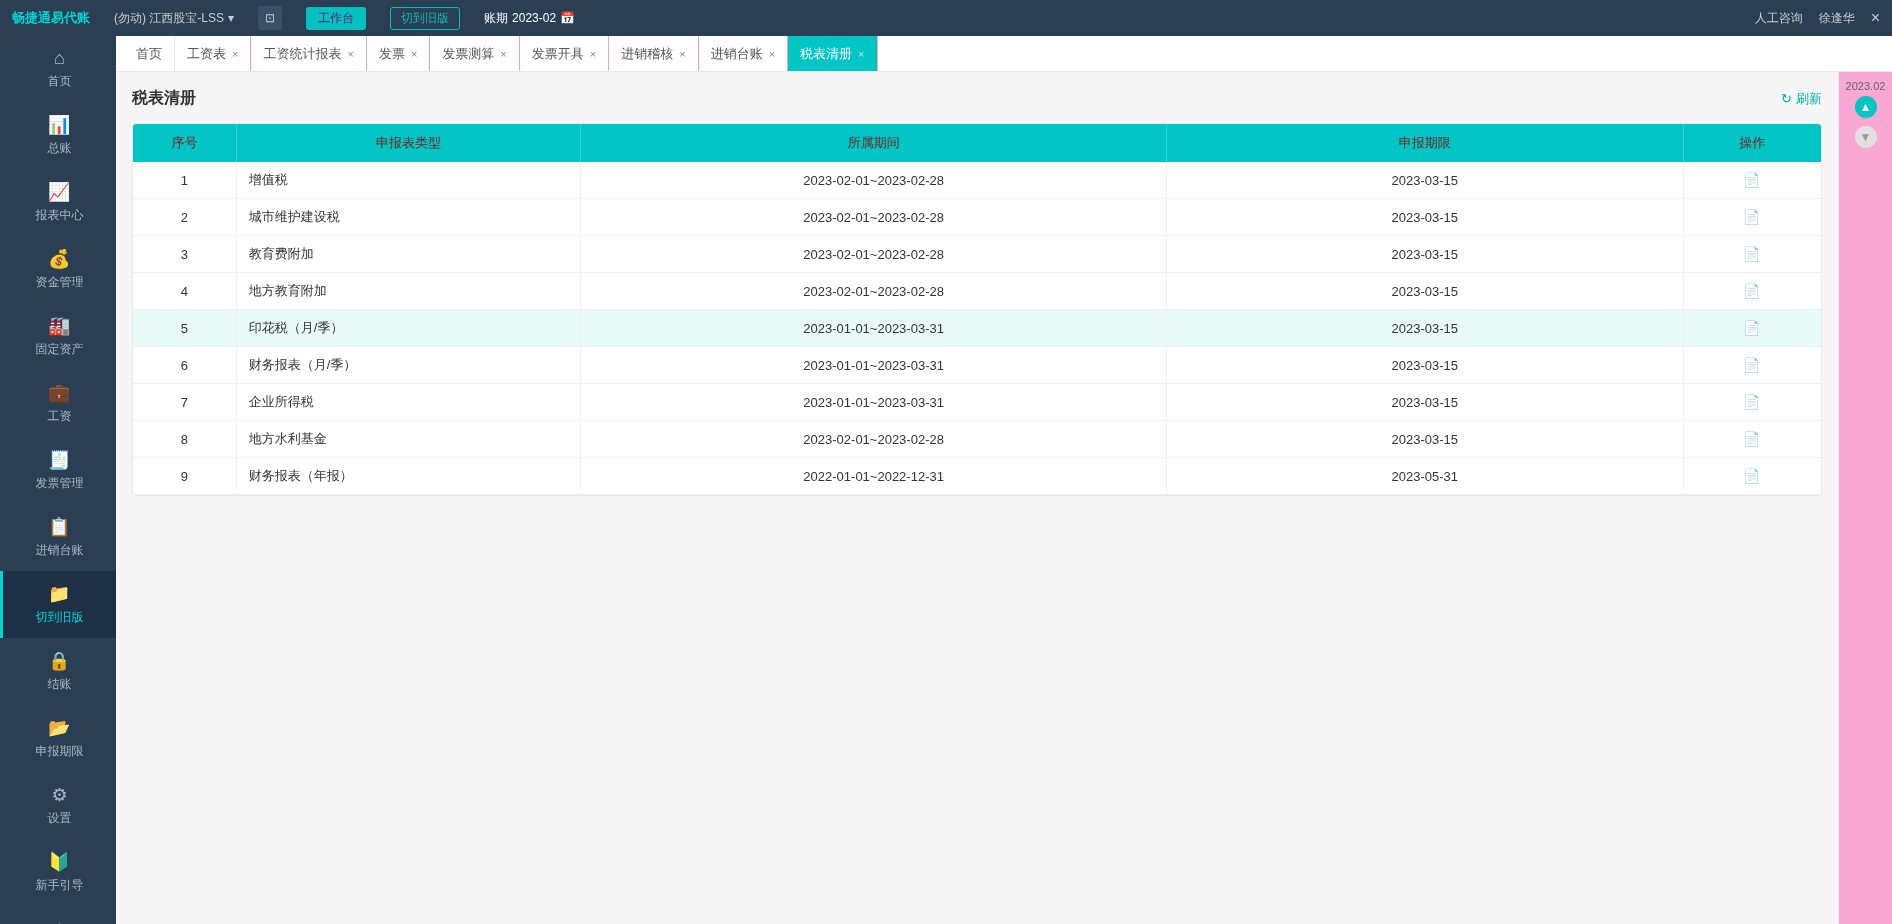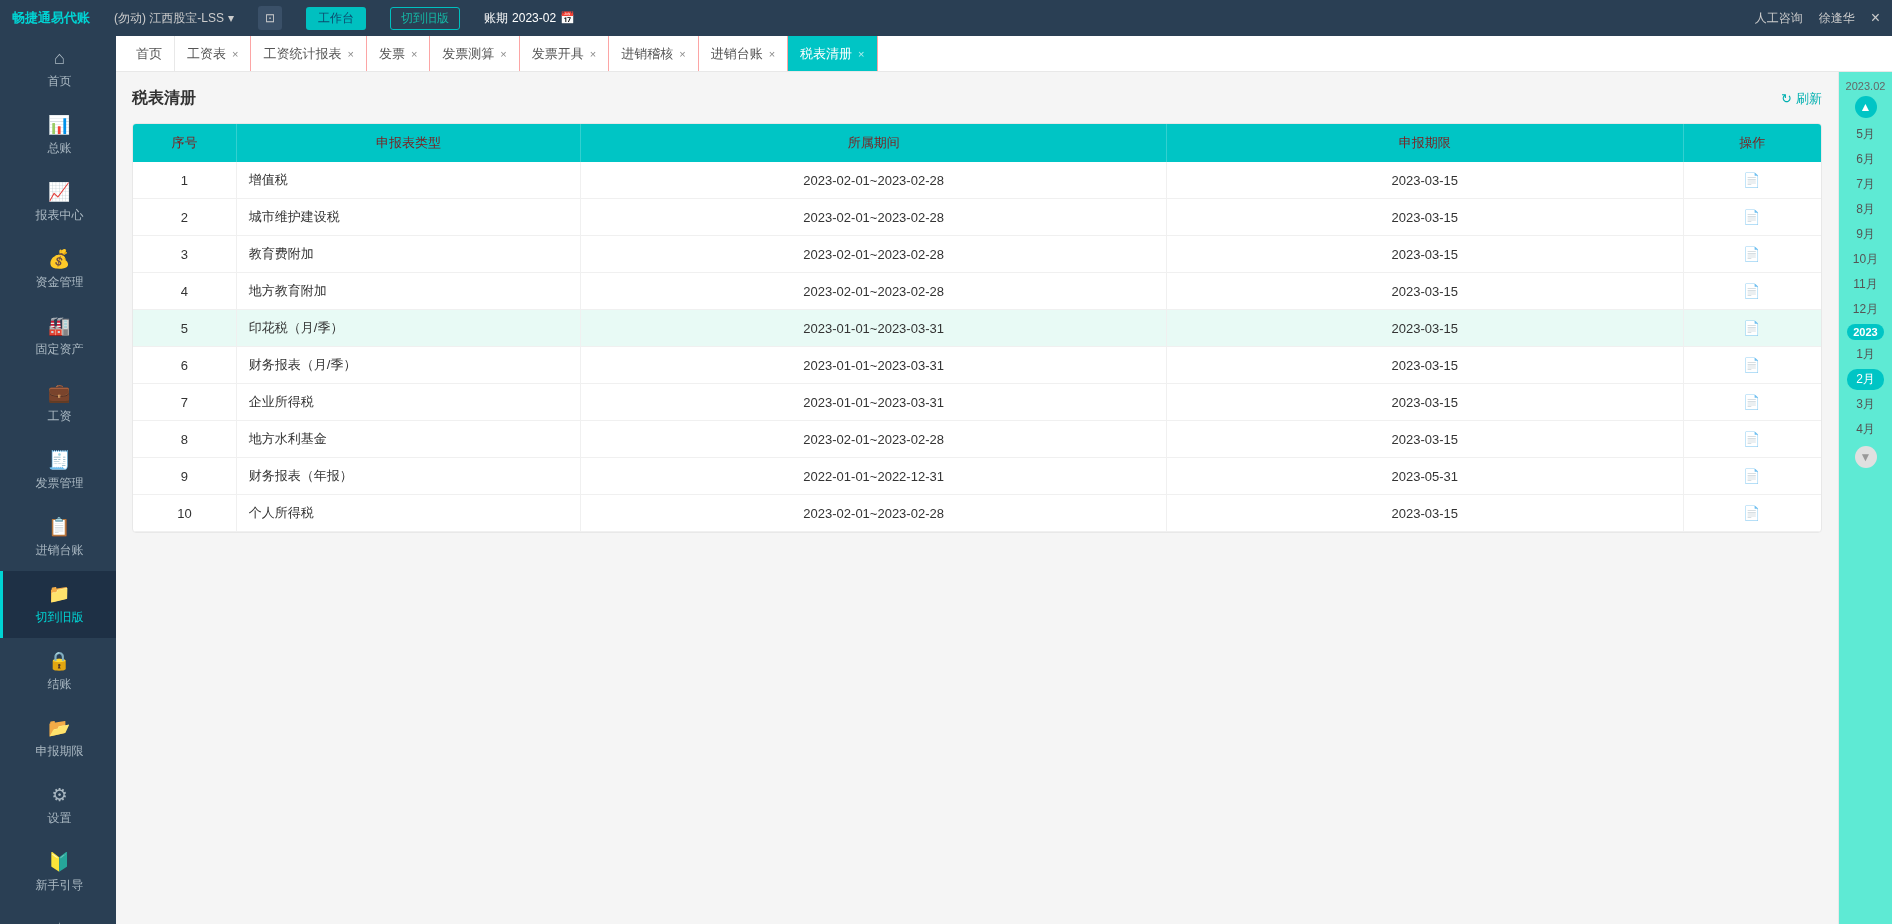--- a/index.html
+++ b/index.html
@@ -35,21 +35,21 @@
       width: 24px;
       height: 24px;
       border-radius: 3px;
       cursor: pointer;
       display: flex; align-items: center; justify-content: center;
       font-size: 12px;
     }
     .top-bar-workbench {
       background: #00c0c0;
       border: none;
-      color: #0c4a6e;
+      color: #701a75;
       padding: 3px 12px;
       border-radius: 3px;
       cursor: pointer;
       font-size: 12px;
     }
     .top-bar-switch-btn {
       background: transparent;
       border: 1px solid #00c0c0;
       color: #14b8a6;
       padding: 2px 10px;
@@ -239,21 +239,21 @@
     .td-left { text-align: left; }
     .action-icon {
       color: #999;
       cursor: pointer;
       font-size: 14px;
     }
 
     
     .timeline-sidebar {
       width: 54px;
-      background: #5eead4;
+      background: #f9a8d4;
       border-left: 1px solid #e8e8e8;
       display: flex;
       flex-direction: column;
       align-items: center;
       padding: 8px 0;
       flex-shrink: 0;
       overflow-y: auto;
     }
     .timeline-year-label {
       font-size: 11px;
@@ -519,49 +519,27 @@
     <td>2023-03-15</td>
     <td><span class="action-icon">📄</span></td>
   </tr>
                 <tr>
     <td>9</td>
     <td class="td-left">财务报表（年报）</td>
     <td>2022-01-01~2022-12-31</td>
     <td>2023-05-31</td>
     <td><span class="action-icon">📄</span></td>
   </tr>
-                <tr>
-    <td>10</td>
-    <td class="td-left">个人所得税</td>
-    <td>2023-02-01~2023-02-28</td>
-    <td>2023-03-15</td>
-    <td><span class="action-icon">📄</span></td>
-  </tr>
               </tbody>
           </table>
         </div>
 
       </div>
 
       <div class="timeline-sidebar">
         <span class="timeline-year-label">2023.02</span>
         <button class="timeline-up-btn">▲</button>
-        <div id="timeline-months">
-            <div class="timeline-month">5月</div>
-            <div class="timeline-month">6月</div>
-            <div class="timeline-month">7月</div>
-            <div class="timeline-month">8月</div>
-            <div class="timeline-month">9月</div>
-            <div class="timeline-month">10月</div>
-            <div class="timeline-month">11月</div>
-            <div class="timeline-month">12月</div>
-            <div class="timeline-month active-year">2023</div>
-            <div class="timeline-month">1月</div>
-            <div class="timeline-month active-month">2月</div>
-            <div class="timeline-month">3月</div>
-            <div class="timeline-month">4月</div>
-          </div>
         <button class="timeline-down-btn">▼</button>
       </div>
 
     </div>
   </div>
 </div>
 
 </body></html>

